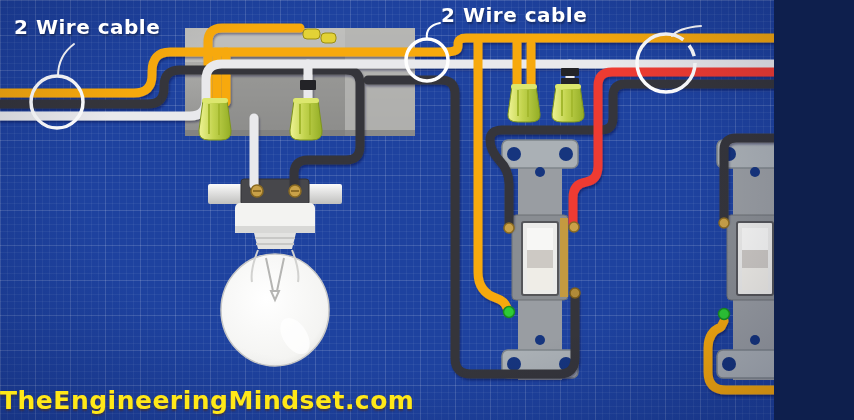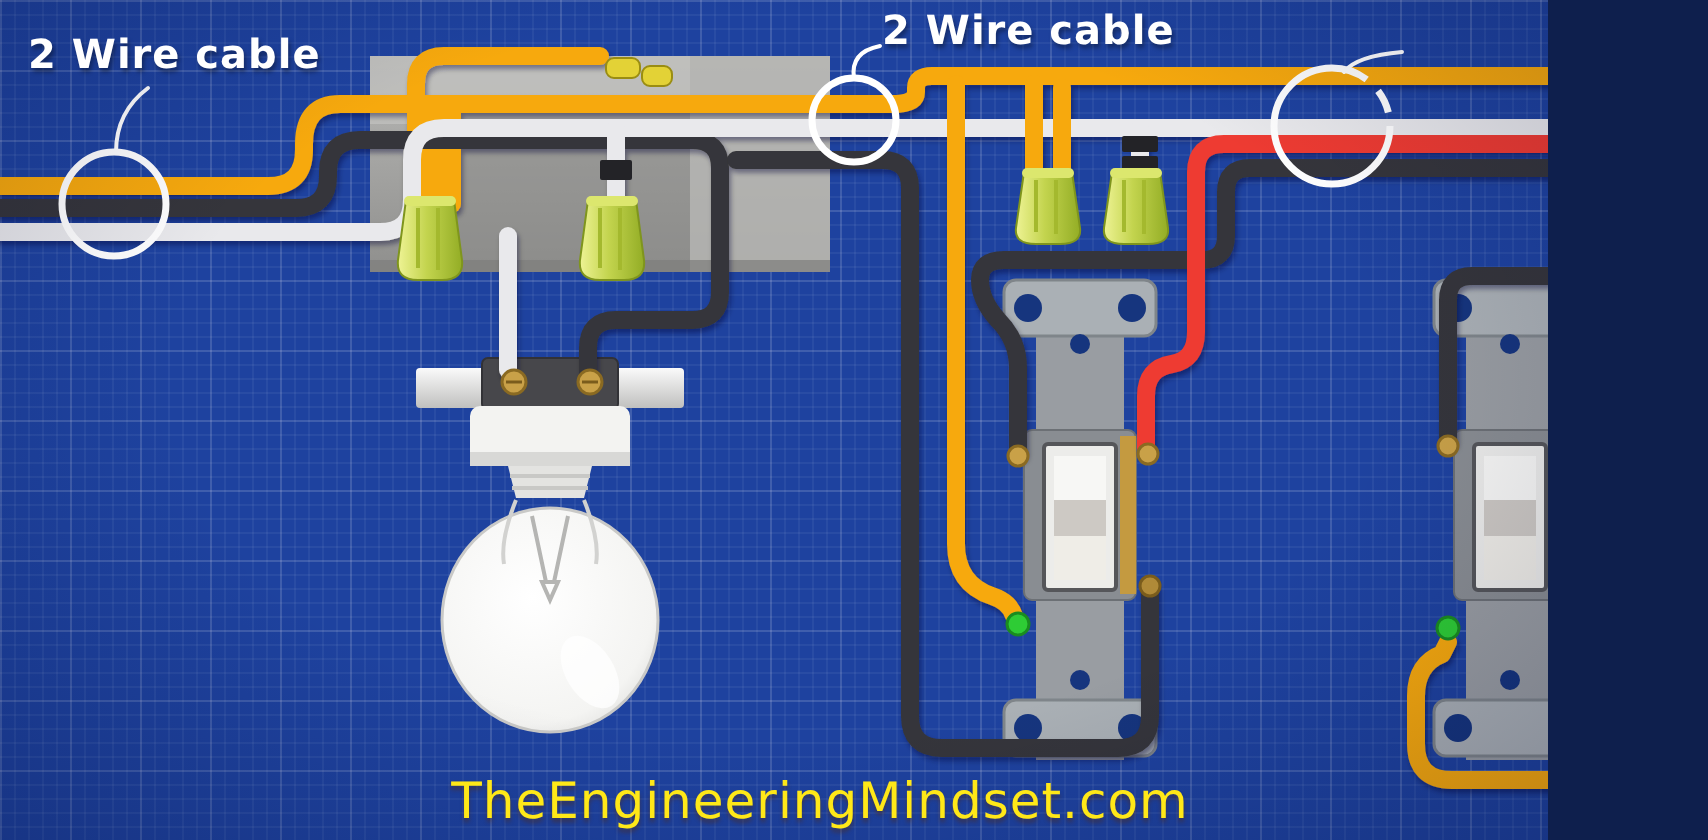--- a/index.html
+++ b/index.html
@@ -20,23 +20,23 @@
   .svg-layer{position:absolute;left:0;top:0;}
   .cable-label{
     position:absolute;color:var(--label-white,#fff);
     font-weight:bold;font-size:20px;letter-spacing:0.5px;
     text-shadow:1px 2px 2px rgba(0,0,0,0.35);white-space:nowrap;z-index:5;
   }
   .label-1{left:14px;top:15px;}
   .label-2{left:441px;top:3px;}
   .label-3{left:701px;top:3px;}
   .watermark{
-    position:absolute;left:0;right:0;top:386px;text-align:center;
-    color:var(--watermark-yellow,#ffe818);font-weight:normal;font-size:25px;
-    letter-spacing:0.5px;text-shadow:0 2px 2px rgba(90,40,0,0.45);z-index:5;margin-left:46px;
+    position:absolute;left:0;right:0;top:386px;
+    color:var(--watermark-yellow,#ffe818);font-weight:bold;font-size:25px;
+    letter-spacing:0.5px;text-shadow:0 2px 2px rgba(90,40,0,0.45);z-index:5;
   }
   
   .wire{fill:none;stroke-linecap:round;stroke-linejoin:round;stroke-width:9;}
   .wire.yellow{stroke:var(--wire-yellow,#f7a90a);}
   .wire.black{stroke:var(--wire-black,#36363a);}
   .wire.white{stroke:var(--wire-white,#e9e9ec);}
   .wire.red{stroke:var(--wire-red,#ee3b30);}
   .thin-leader{fill:none;stroke:#ffffff;stroke-width:2;stroke-linecap:round;}
   .ring{fill:none;stroke:#ffffff;stroke-width:3.5;}
 </style>

